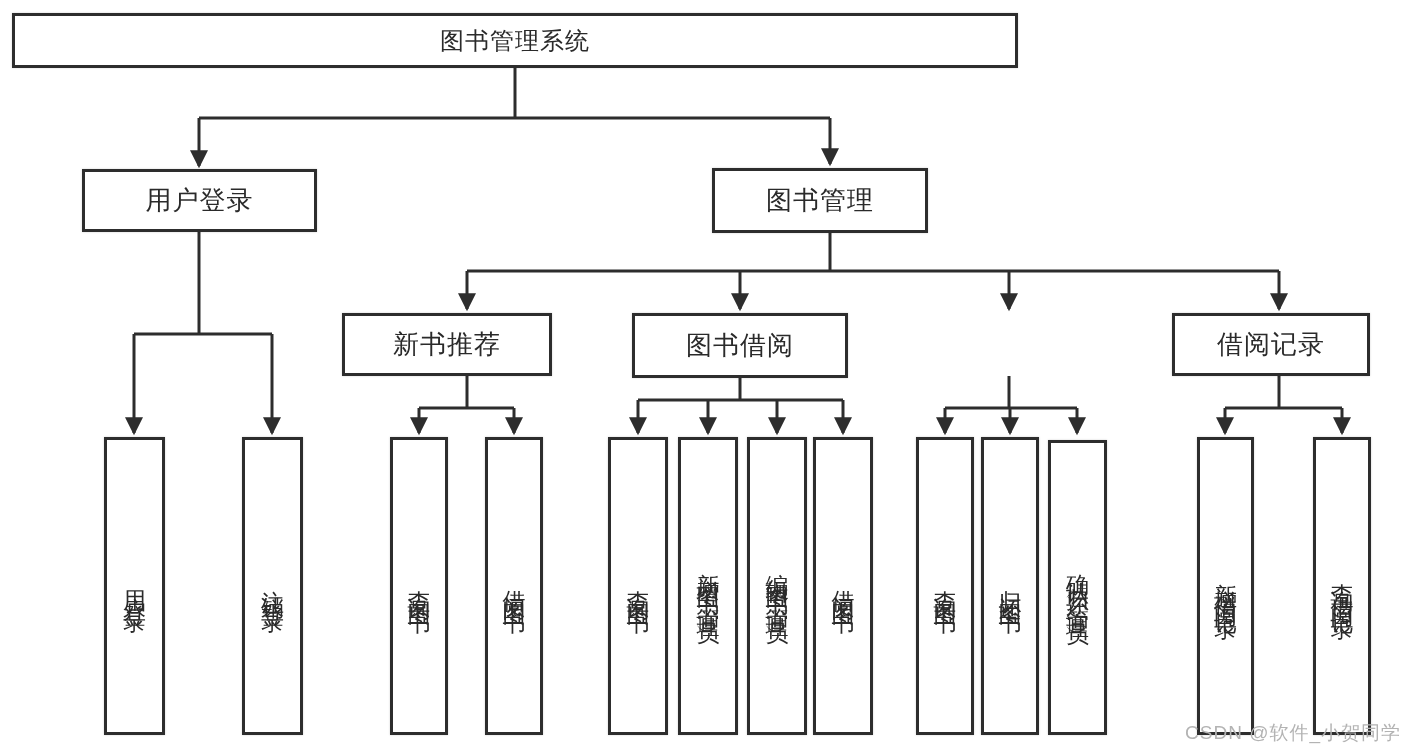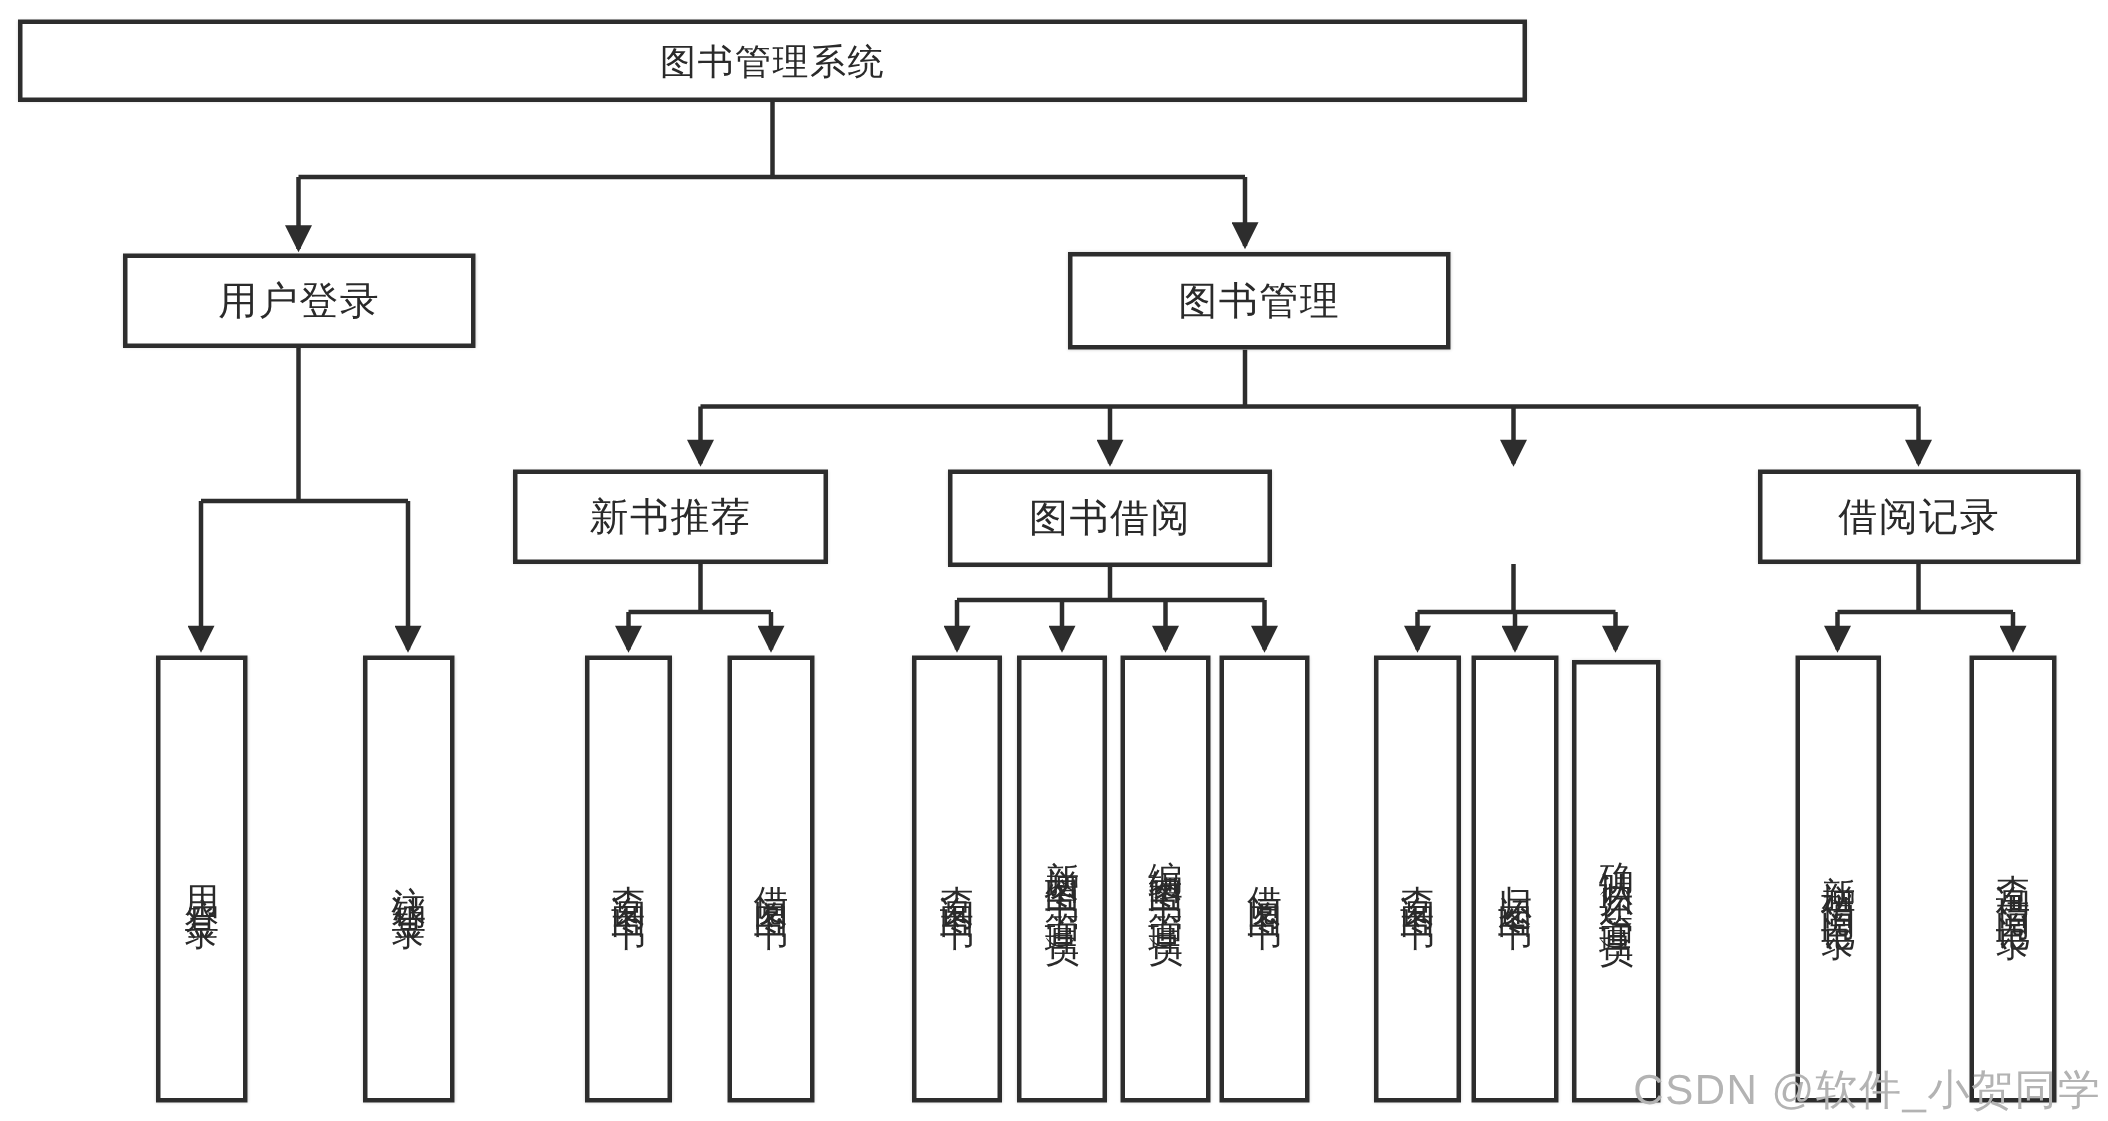--- a/index.html
+++ b/index.html
@@ -39,21 +39,21 @@
     writing-mode:vertical-lr;
     text-orientation:mixed;
     font-size:23px;
     letter-spacing:7px;
     line-height:1;
     color:var(--ink);
   }
   .watermark{
     position:absolute;
     right:4px;bottom:1px;
-    font-size:28px;
+    font-size:19px;
     color:var(--watermark);
     letter-spacing:1px;
     white-space:nowrap;
   }
 </style>
 </head>
 <body>
 
 <div class="canvas">
 
@@ -119,31 +119,31 @@
     </g>
   </svg>
 
   <div class="node root" style="left:12px;top:13px;width:1006px;height:55px">
     <span class="lbl">图书管理系统</span>
   </div>
 
   <div class="node" style="left:82px;top:169px;width:235px;height:63px">
     <span class="lbl">用户登录</span>
   </div>
-  <div class="node" style="left:712px;top:168px;width:255px;height:65px">
+  <div class="node" style="left:712px;top:168px;width:216px;height:65px">
     <span class="lbl">图书管理</span>
   </div>
 
   <div class="node" style="left:342px;top:313px;width:210px;height:63px">
     <span class="lbl">新书推荐</span>
   </div>
   <div class="node" style="left:632px;top:313px;width:216px;height:65px">
     <span class="lbl">图书借阅</span>
   </div>
-  <div class="node" style="left:1172px;top:313px;width:215px;height:63px">
+  <div class="node" style="left:1172px;top:313px;width:198px;height:63px">
     <span class="lbl">借阅记录</span>
   </div>
 
   <div class="node v" style="left:104px;top:437px;width:61px;height:298px">
     <span class="vlbl">用户登录</span>
   </div>
   <div class="node v" style="left:242px;top:437px;width:61px;height:298px">
     <span class="vlbl">注销登录</span>
   </div>
 

